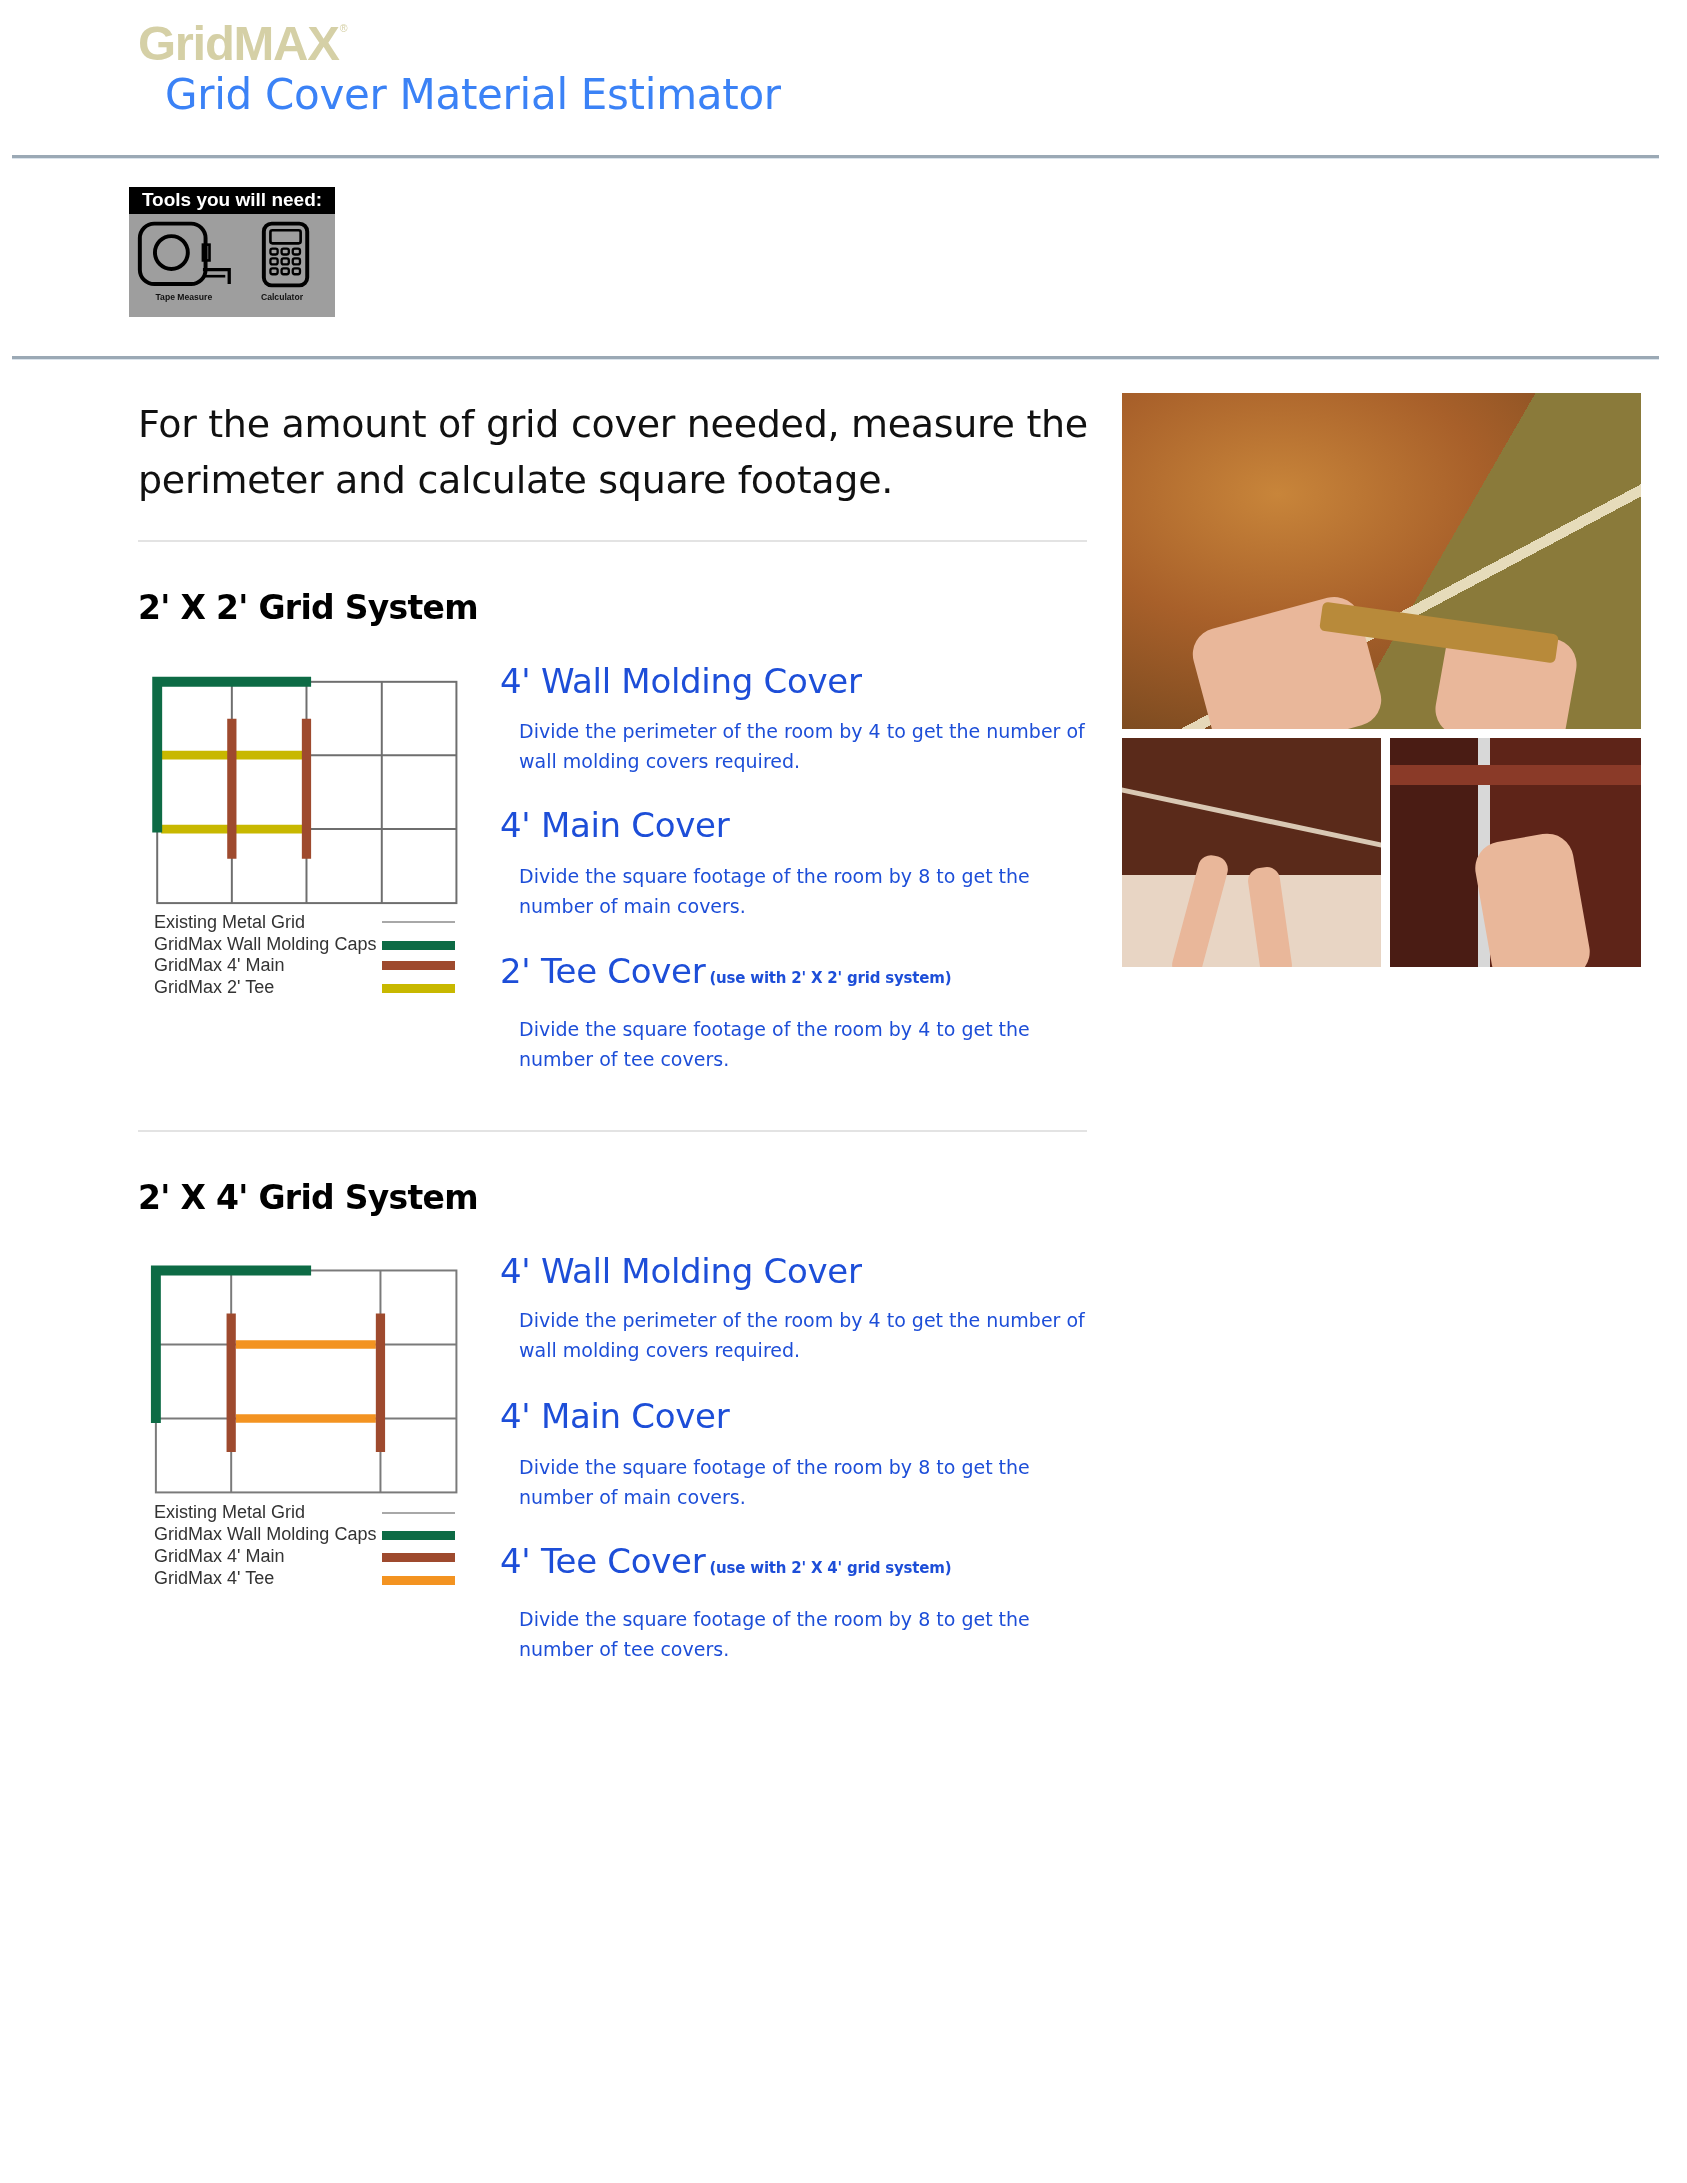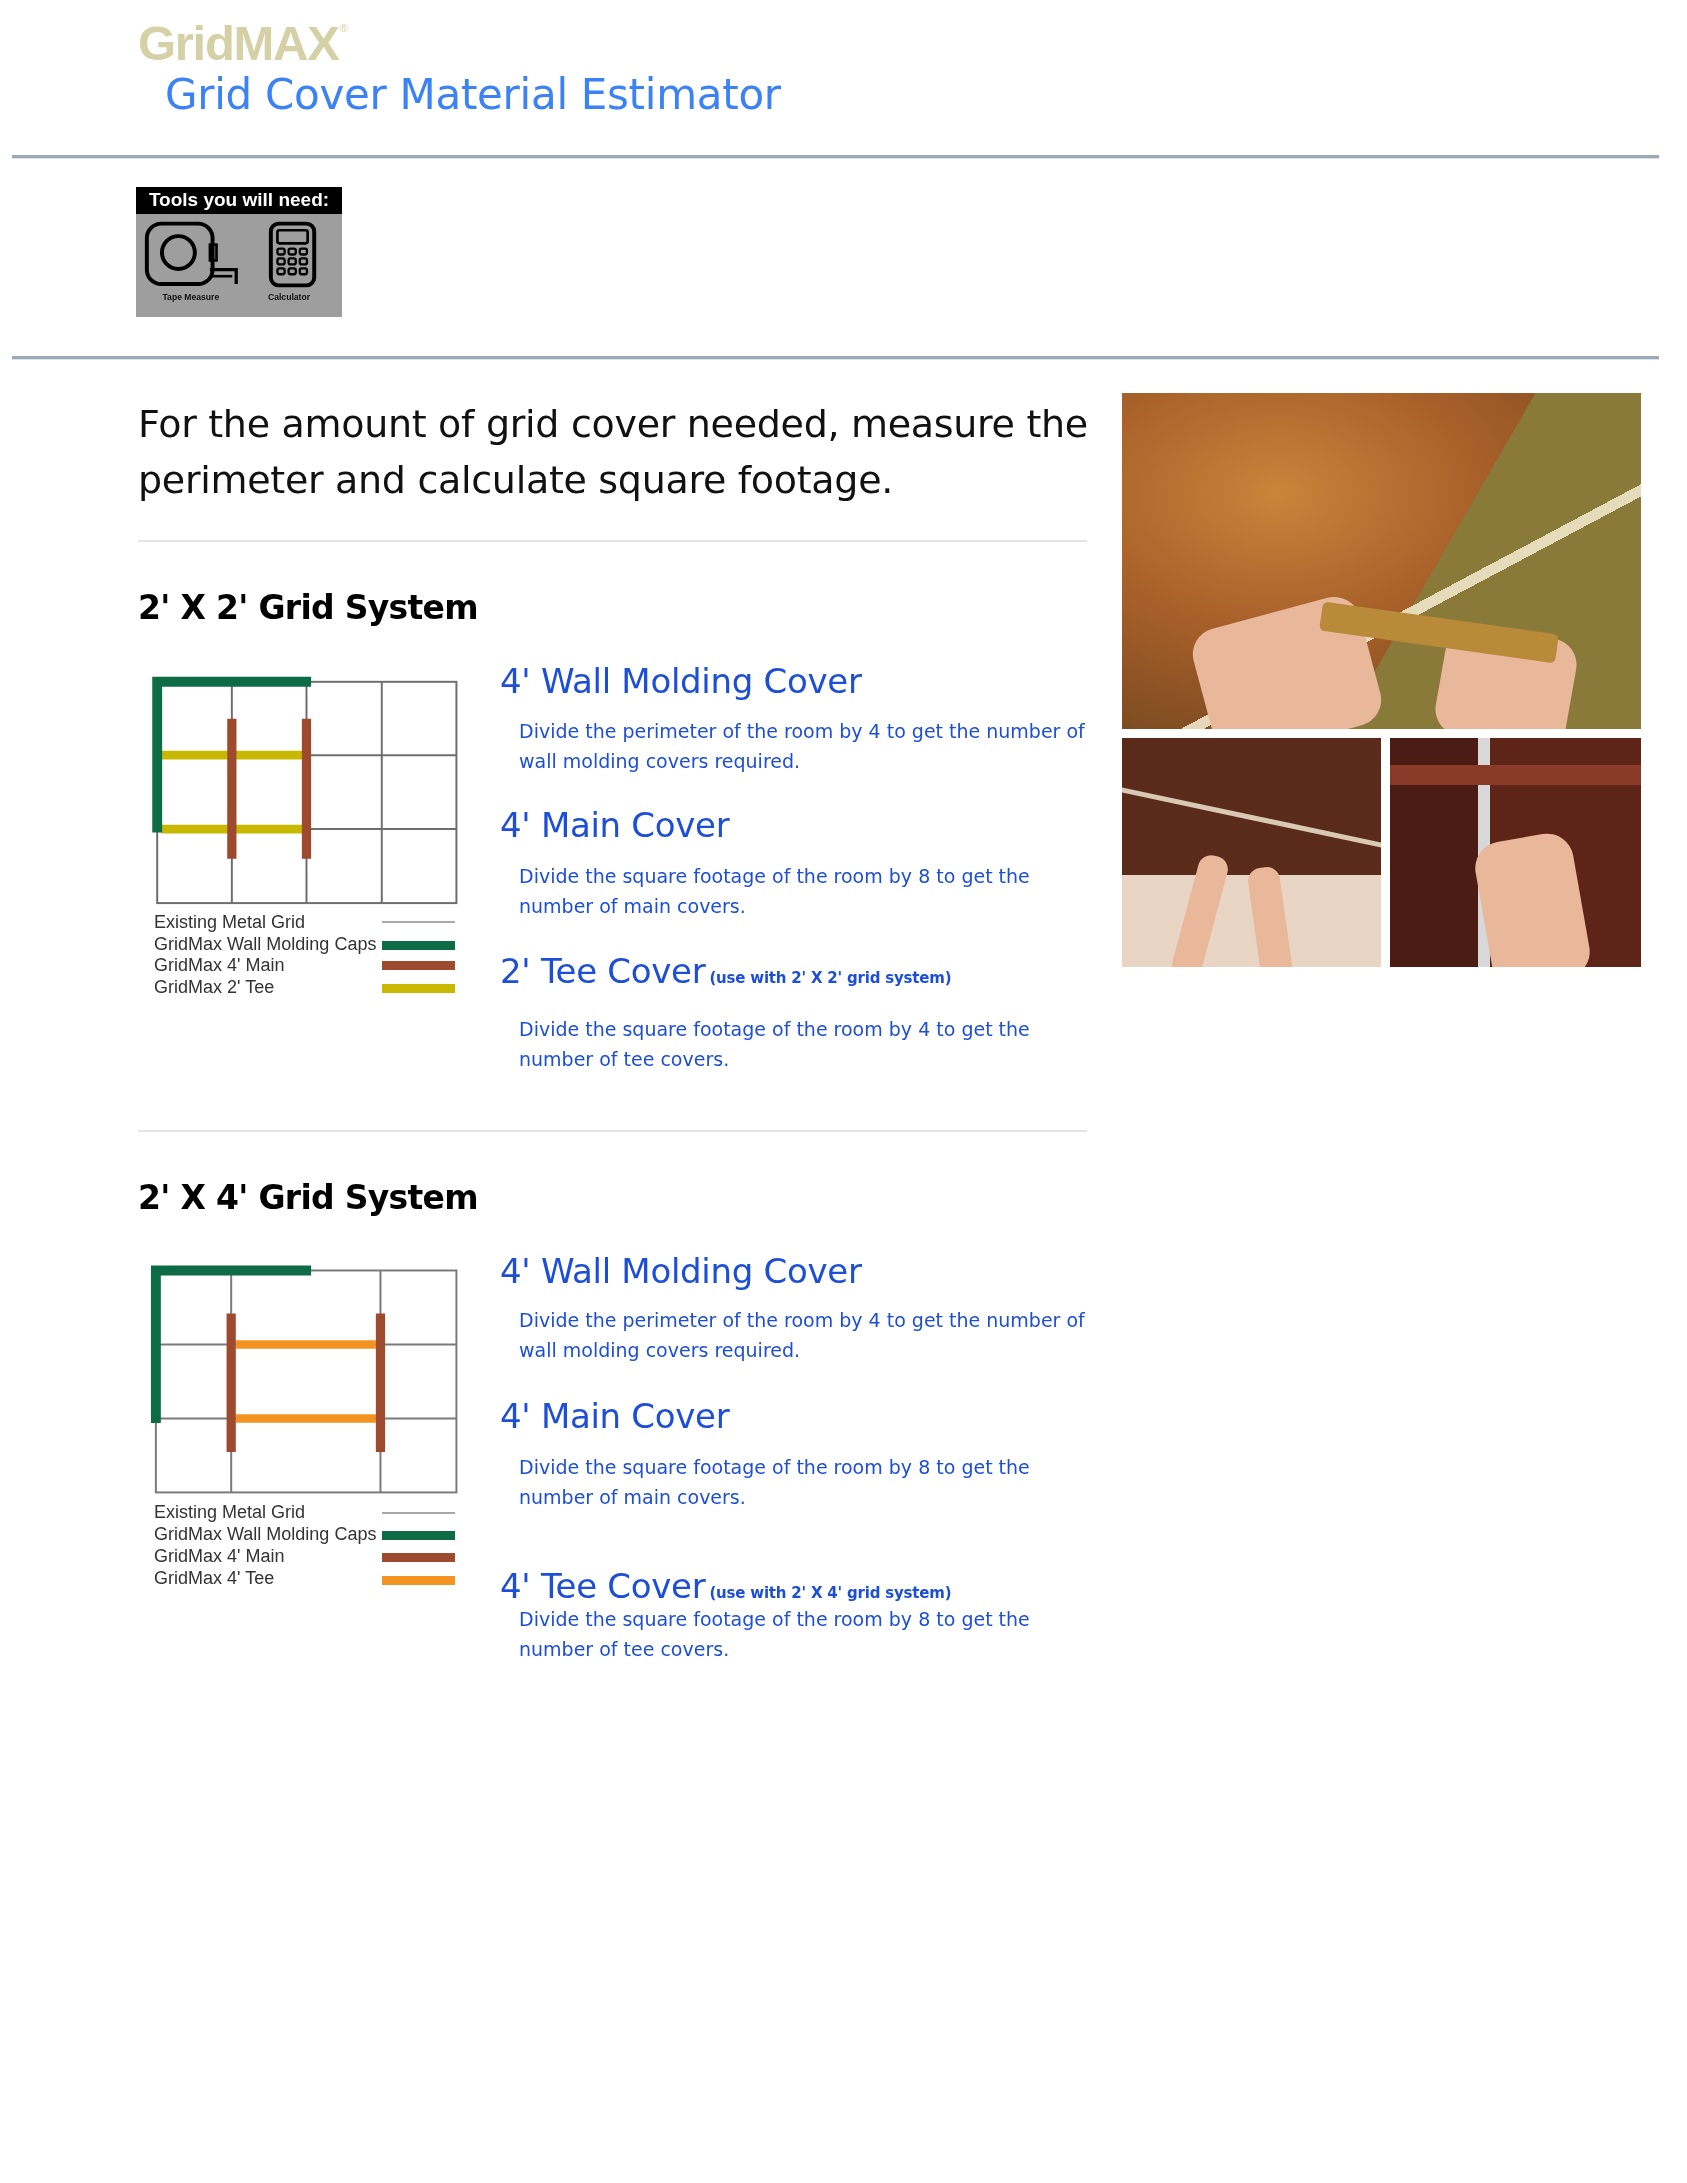--- a/index.html
+++ b/index.html
@@ -8,21 +8,21 @@
   .abs { position: absolute; }
 
   
   .logo { left: 138px; top: 18.5px; font-family: "Liberation Sans", sans-serif; font-weight: 700;
           font-size: 49px; letter-spacing: -1.3px; color: #d5d0a6; line-height: 1; }
   .logo sup { font-size: 10.6px; font-weight: 400; vertical-align: top; position: relative; top: 4px; margin-left: 1.3px; }
   .title { left: 165px; top: 74px; font-size: 42px; color: #3b82f6; line-height: 1; letter-spacing: -0.3px; }
   .rule { left: 12px; width: 1647px; height: 2.6px; background: #9ba9b5; border-bottom: 1.3px solid #dbe4ec; }
 
   
-  .tools { left: 136px; top: 187px; width: 206px; height: 130px; background: #9e9e9e; }
+  .tools { left: 129px; top: 187px; width: 206px; height: 130px; background: #9e9e9e; }
   .tools-head { position: absolute; left: 0; top: 0; width: 206px; height: 26.5px; background: #000;
                 color: #fff; font-family: "Liberation Sans", sans-serif; font-weight: 700; font-size: 19px;
                 line-height: 26.5px; text-align: center; }
   .tools svg { position: absolute; }
   .tool-label { position: absolute; top: 105px; font-family: "Liberation Sans", sans-serif; font-weight: 700;
                 font-size: 8.6px; color: #111; }
 
   
   .intro { left: 138px; top: 396px; width: 953px; font-size: 38px; line-height: 56px; color: #111; letter-spacing: -0.3px; }
   .divider { left: 138px; width: 949px; height: 2px; background: #e3e3e3; }
@@ -171,21 +171,21 @@
   <div class="legend-swatch" style="top:303px;height:9.3px;background:#9e4a2e;"></div>
   <div class="legend-swatch" style="top:326px;height:9.3px;background:#f39321;"></div>
 </div>
 
 <div class="abs item-title" style="top:1254px;"><span>4' Wall Molding Cover</span></div>
 <div class="abs item-body" style="top:1305px;">Divide the perimeter of the room by 4 to get the number of wall molding covers required.</div>
 
 <div class="abs item-title" style="top:1399px;"><span>4' Main Cover</span></div>
 <div class="abs item-body" style="top:1452px;">Divide the square footage of the room by 8 to get the number of main covers.</div>
 
-<div class="abs item-title" style="top:1544px;margin-top:25px;"><span>4' Tee Cover</span><span class="note">(use with 2' X 4' grid system)</span></div>
+<div class="abs item-title" style="top:1544px;"><span>4' Tee Cover</span><span class="note">(use with 2' X 4' grid system)</span></div>
 <div class="abs item-body" style="top:1604px;">Divide the square footage of the room by 8 to get the number of tee covers.</div>
 
 <div class="abs photo photo-top">
   <div class="hand" style="left:79px;top:218px;width:172px;height:132px;transform:rotate(-15deg);"></div>
   <div class="hand" style="left:318px;top:238px;width:132px;height:112px;transform:rotate(10deg);"></div>
   <div style="position:absolute;left:198px;top:225px;width:238px;height:29px;background:#b88a3a;transform:rotate(8deg);border-radius:5.3px;"></div>
 </div>
 <div class="abs photo photo-bl">
   <div style="position:absolute;left:-13.2px;top:79px;width:304px;height:5.3px;background:#d9c8b4;transform:rotate(12deg);"></div>
   <div class="hand" style="left:63px;top:116px;width:30px;height:126px;transform:rotate(15deg);border-radius:13.2px;"></div>

